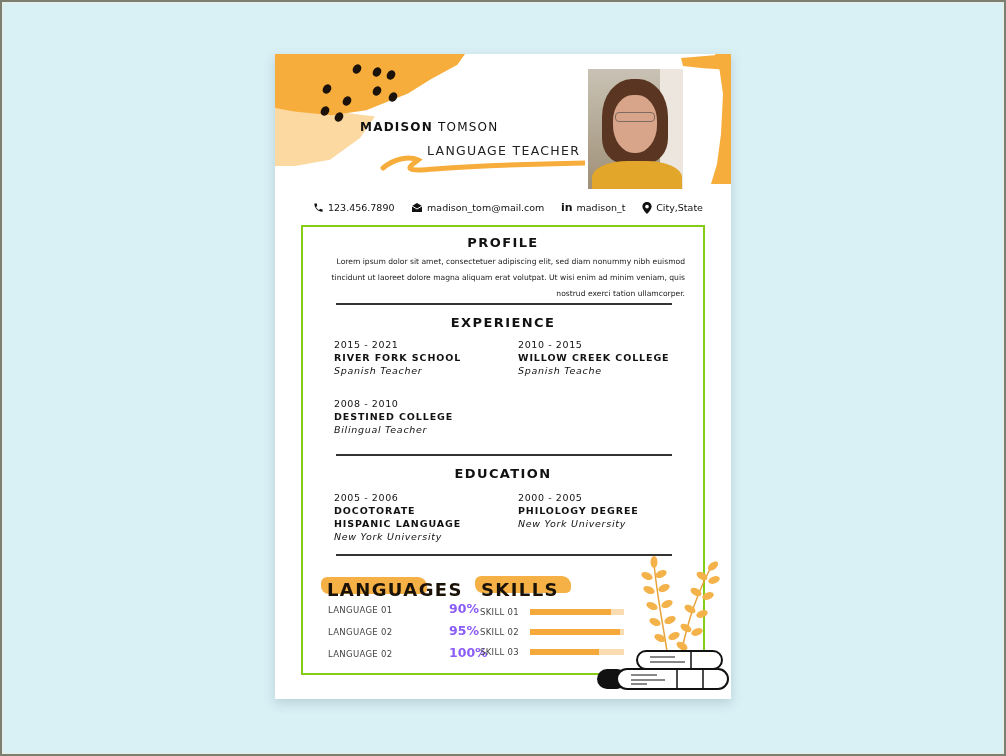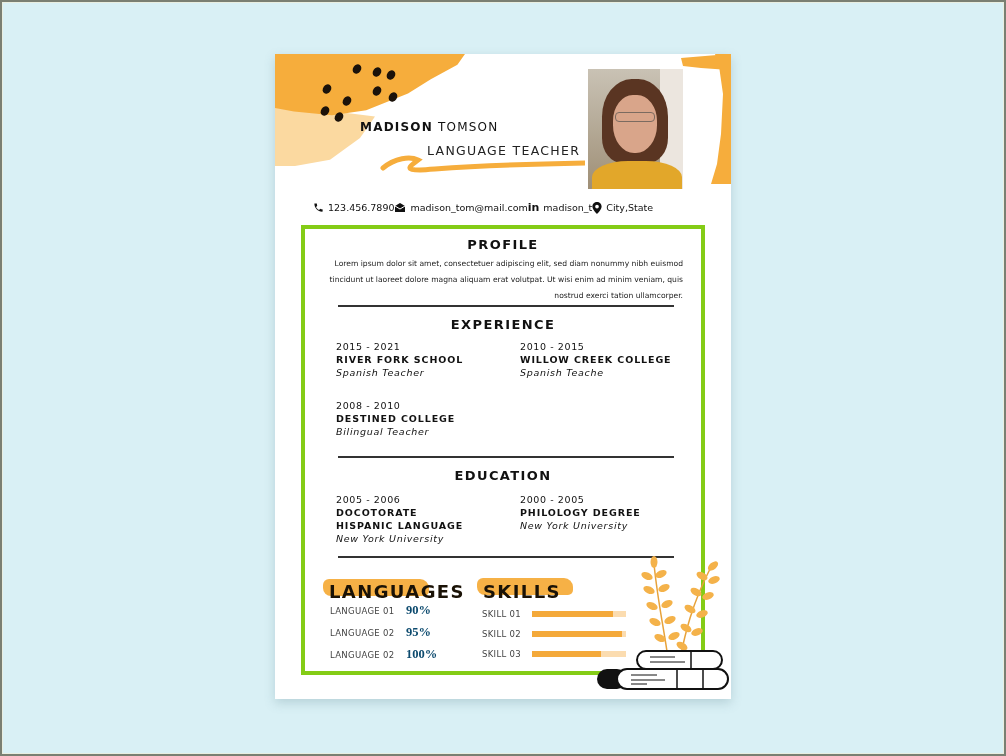--- a/index.html
+++ b/index.html
@@ -80,31 +80,31 @@
     border: 1.5px solid #7c6b60; border-radius: 4px;
   }
   .photo .shirt {
     position: absolute; left: 4px; top: 92px; width: 90px; height: 40px;
     background: #e2a72a; border-radius: 40% 40% 0 0;
   }
 
   
   .contacts {
     position: absolute; left: 38px; top: 147px; width: 390px;
-    display: flex; align-items: center; 
+    display: flex; align-items: center; justify-content: space-between;
     font-size: 9.5px; color: #111;
   }
   .contact { display: flex; align-items: center; gap: 4px; white-space: nowrap; }
   .contact svg { display: block; }
   .contact .li { font-weight: 900; font-size: 11px; font-family: "DejaVu Sans", sans-serif; }
 
   
   .box {
     position: absolute; left: 26px; top: 171px; width: 404px; height: 450px;
-    border: 4px solid #84cc16;
+    border: 2px solid #84cc16;
   }
   .h2 {
     text-align: center; font-size: 13px; letter-spacing: 1.4px; color: #111;
     font-weight: 600;
   }
   .profile-h { position: absolute; left: 0; right: 0; top: 8px; }
   .profile-text {
     position: absolute; left: 18px; right: 18px; top: 27px;
     text-align: right; font-size: 7.6px; line-height: 16px; color: #222;
   }
@@ -118,23 +118,23 @@
   .entry .role { font-style: italic; letter-spacing: 0.7px; }
 
   
   .sec-h {
     position: absolute; font-size: 18px; font-weight: 700; letter-spacing: 1.4px; color: #1a1206;
   }
   .brush {
     position: absolute; height: 17px; background: #f6ad3c; border-radius: 6px 9px 5px 8px;
     opacity: 0.95;
   }
-  .lang-row { position: absolute; left: 25px; display: flex; align-items: baseline; }
+  .lang-row { position: absolute; left: 25px; display: flex; align-items: baseline; gap: 45px; }
   .lang-row .lbl { width: 76px; font-size: 8.5px; color: #444; letter-spacing: 0.3px; }
-  .lang-row .pct { font-size: 12.5px; font-weight: 700; color: #0c4a6e; font-family: Liberation Serif, serif; }
+  .lang-row .pct { font-size: 12.5px; font-weight: 700; color: #8b5cf6; }
   .skill-row { position: absolute; left: 177px; display: flex; align-items: center; }
   .skill-row .lbl { width: 50px; font-size: 8.5px; color: #444; letter-spacing: 0.3px; }
   .bar { position: relative; width: 94px; height: 6px; background: #fbdcb0; }
   .bar .fill { position: absolute; left: 0; top: 0; bottom: 0; background: #f4a93a; }
 
   .plant { position: absolute; left: 365px; top: 500px; width: 90px; height: 110px; }
   .books { position: absolute; left: 320px; top: 593px; width: 135px; height: 45px; }
 </style>
 </head>
 <body>

